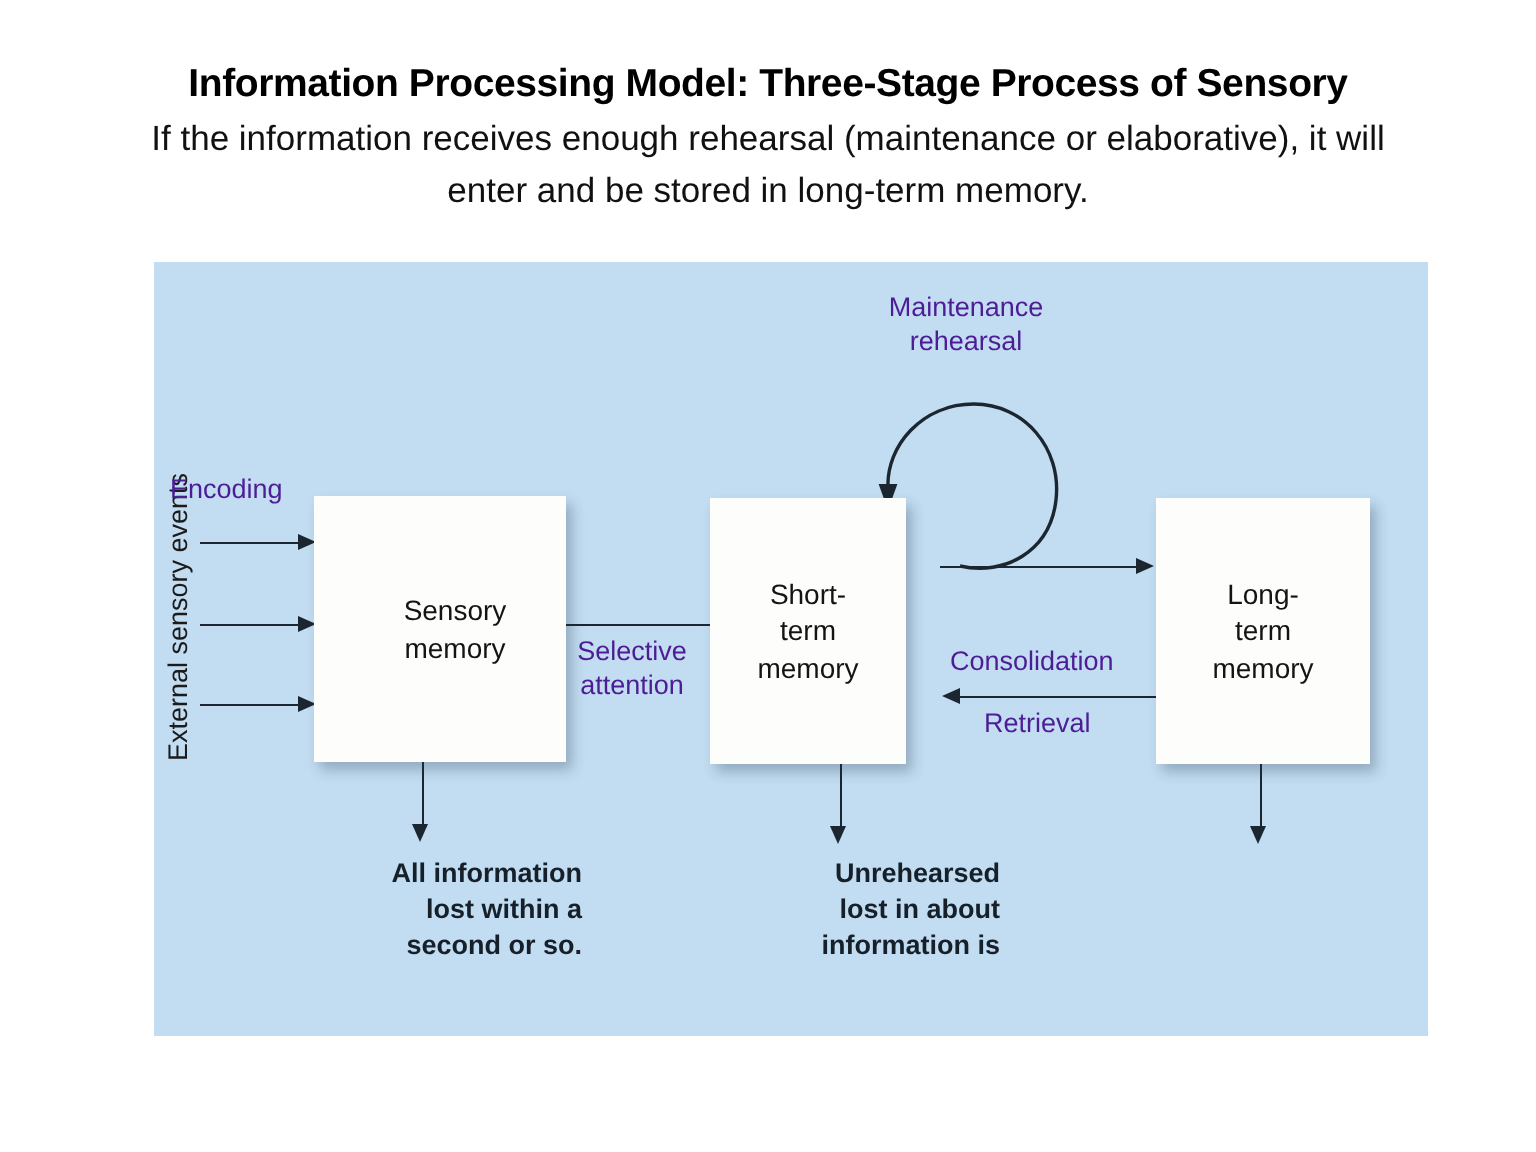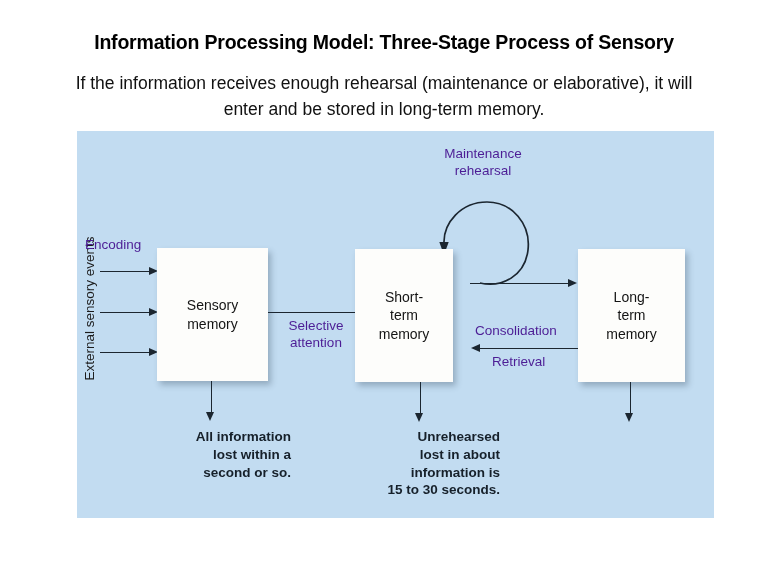--- a/index.html
+++ b/index.html
@@ -30,21 +30,21 @@
     color: #000000;
     letter-spacing: -0.2px;
     line-height: 1.25;
     white-space: nowrap;
   }
   #title-sub {
     font-size: 17.5px;
     font-weight: normal;
     color: #111111;
     line-height: 1.45;
-    margin-top: 17px;
+    margin-top: 3px;
     padding: 0 70px;
   }
 
   
   #panel {
     position: absolute;
     left: 77px;
     top: 131px;
     width: 637px;
     height: 387px;
@@ -71,21 +71,21 @@
     box-shadow: 3px 4px 6px rgba(40,60,80,0.30);
     display: flex;
     align-items: center;
     justify-content: center;
     text-align: center;
     font-size: 14px;
     color: #141414;
     line-height: 1.32;
     z-index: 4;
   }
-  #box-sensory   { left: 80px;  top: 117px; width: 111px; height: 133px; }
+  #box-sensory   { left: 80px;  top: 117px; width: 111px; height: 133px; padding-left: 15px; }
   #box-short     { left: 278px; top: 118px; width:  98px; height: 133px; }
   #box-long      { left: 501px; top: 118px; width: 107px; height: 133px; }
 
   
   .hline {
     position: absolute;
     height: 0;
     border-top: 1.6px solid #1b2630;
     z-index: 2;
   }
@@ -231,17 +231,16 @@
   <div class="caption" style="left:54px; top:297px; width:160px;">
     <div>All information</div>
     <div>lost within a</div>
     <div>second or so.</div>
   </div>
 
   <div class="caption" style="left:263px; top:297px; width:160px;">
     <div>Unrehearsed</div>
     <div>lost in about</div>
     <div>information is</div>
-    <div>15 to 30 seconds.</div>
   </div>
 
 
 </div>
 
 </body></html>

